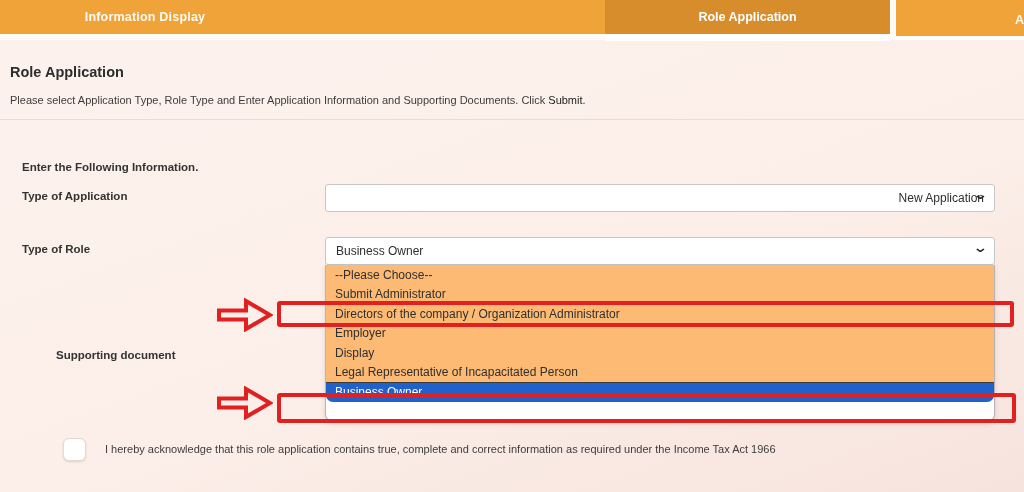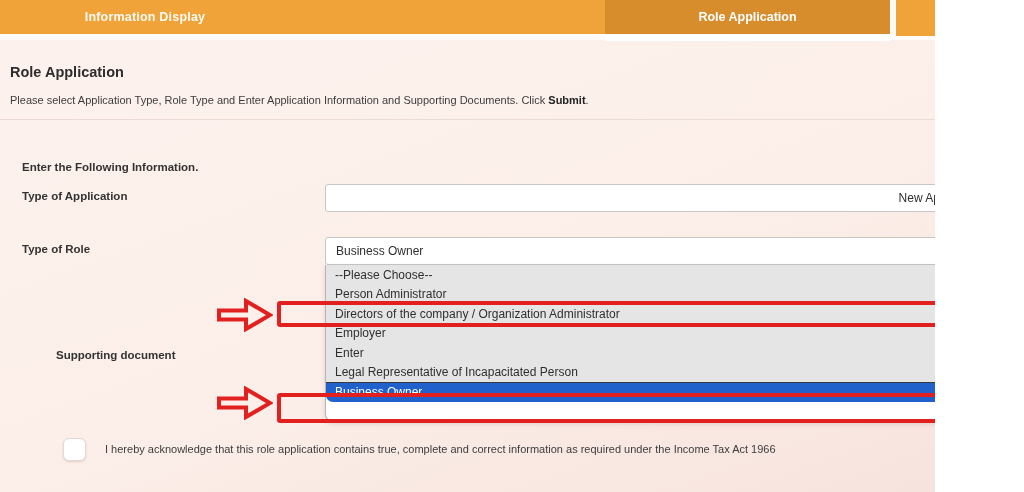--- a/index.html
+++ b/index.html
@@ -3,21 +3,21 @@
 <meta charset="utf-8">
 <style>
   * { margin: 0; padding: 0; box-sizing: border-box; }
   html, body { width: 1024px; height: 492px; }
   body {
     font-family: "Liberation Sans", "DejaVu Sans", sans-serif;
     overflow: hidden;
   }
   #screen {
     position: relative;
-    width: 935px;
+    width: 1024px;
     height: 492px;
     background: linear-gradient(160deg, #fdf2ee 0%, #fcefe9 55%, #f7e3dd 100%);
     overflow: hidden;
   }
 
   
   .tabbar {
     position: absolute; left: 0; top: 0;
     width: 1024px; height: 34px;
     background: #f0a338;
@@ -74,21 +74,21 @@
 
   
   .page-title {
     position: absolute; left: 10px; top: 64px;
     font-size: 14.5px; font-weight: bold; color: #2d2d2d;
   }
   .page-subtitle {
     position: absolute; left: 10px; top: 94px;
     font-size: 11px; color: #3c3c3c;
   }
-  .page-subtitle b { font-weight: bold; color: #222; }
+  .page-subtitle b { font-weight: normal; color: #222; }
   .divider {
     position: absolute; left: 0; top: 119px;
     width: 1024px; height: 1px;
     background: #ecdad5;
   }
 
   
   .section-heading {
     position: absolute; left: 22px; top: 144px;
     font-size: 11.5px; font-weight: bold; color: #333333; margin-top: 17px;
@@ -130,21 +130,21 @@
     box-shadow: 0 2px 5px rgba(120, 80, 70, 0.18);
     z-index: 4;
     overflow: hidden;
   }
   .opt {
     height: 19.5px;
     display: flex; align-items: center;
     padding-left: 9px;
     font-size: 12px; color: #2f2f2f;
     cursor: pointer;
-    background: #e5e5e5;
+    background: #fdba74;
   }
   .opt-selected {
     background: #2161cb;
     color: #ffffff;
     border-top: 1px solid #3a3a3a;
     border-radius: 0 0 7px 7px;
   }
 
   
   .red-box {
@@ -208,24 +208,24 @@
     <span class="chevron">⌄</span>
   </div>
 
   <div class="select select-role">
     <span>Business Owner</span>
     <span class="chevron">⌄</span>
   </div>
 
   <div class="dropdown-panel">
     <div class="opt">--Please Choose--</div>
-    <div class="opt">Person Administrator</div>
+    <div class="opt">Submit Administrator</div>
     <div class="opt">Directors of the company / Organization Administrator</div>
     <div class="opt">Employer</div>
-    <div class="opt">Enter</div>
+    <div class="opt">Display</div>
     <div class="opt">Legal Representative of Incapacitated Person</div>
     <div class="opt opt-selected">Business Owner</div>
   </div>
 
   <div class="red-box red-box-1"></div>
   <div class="red-box red-box-2"></div>
 
   <svg class="red-arrow red-arrow-1" viewBox="0 0 56 34">
     <polygon points="2,12.5 29,12.5 29,3 53,17 29,31 29,21.5 2,21.5" fill="none" stroke="#e2201f" stroke-width="4" stroke-linejoin="miter"></polygon>
   </svg>

